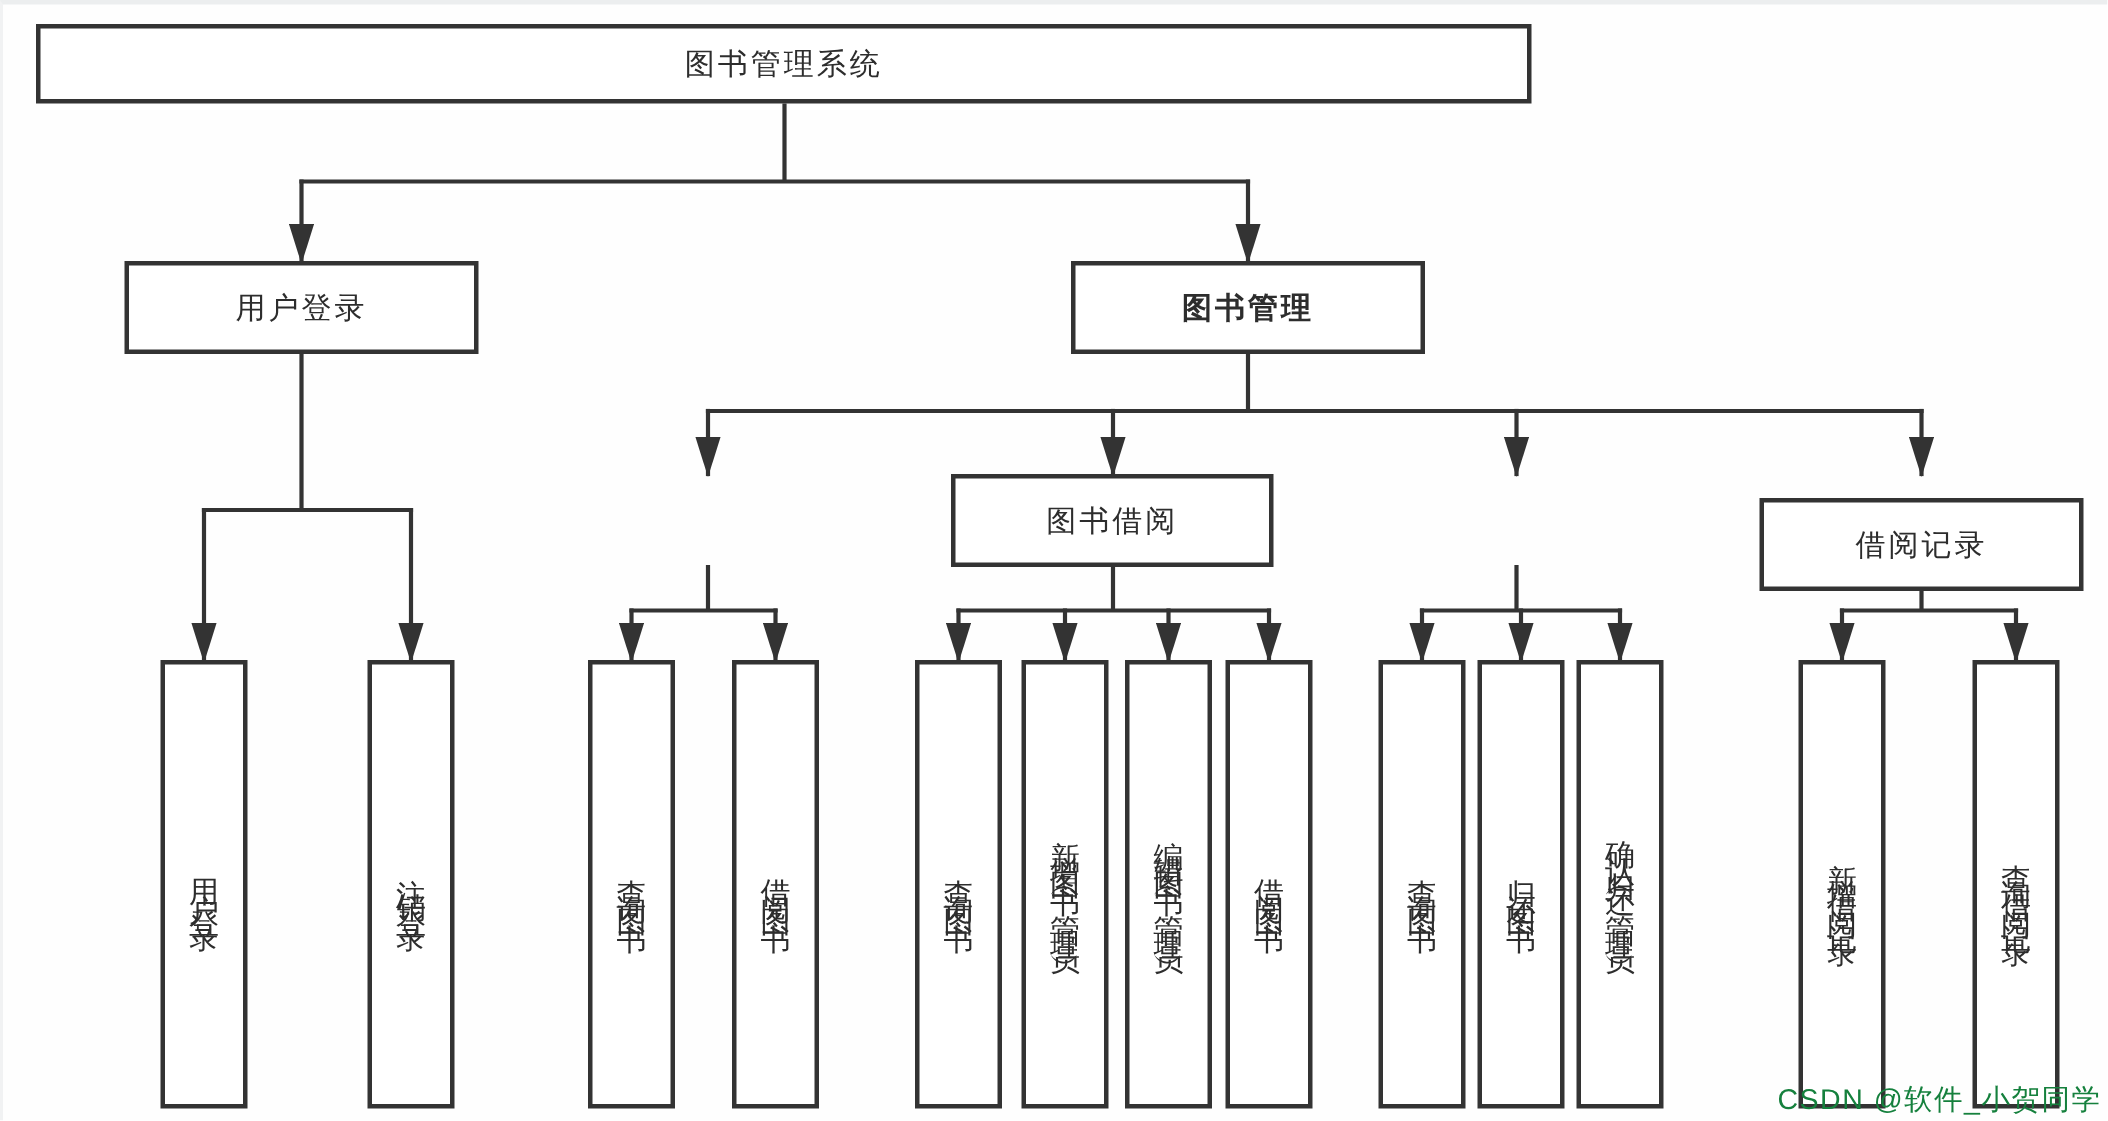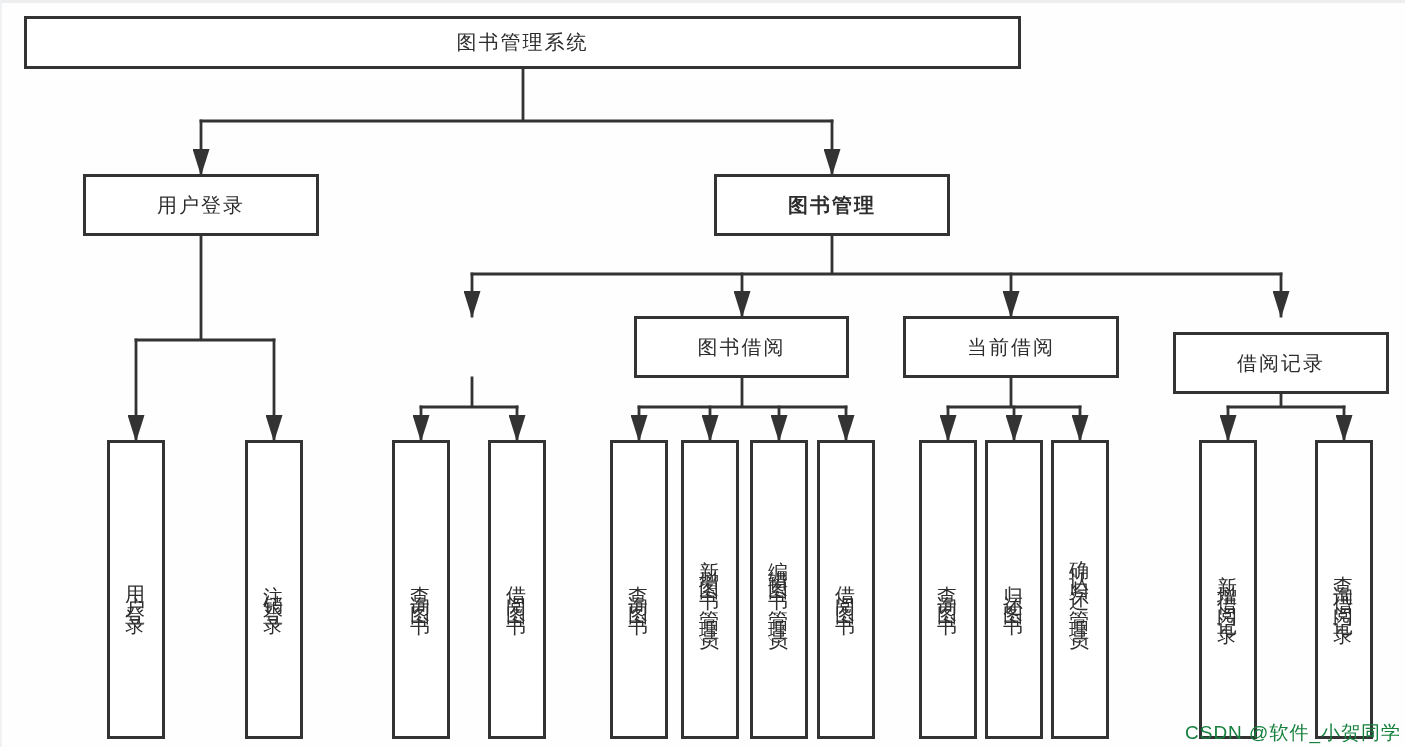--- a/index.html
+++ b/index.html
@@ -101,21 +101,20 @@
       <path d="M1342 404 V437" marker-end="url(#arrow)"></path>
     </g>
   </svg>
 
   <div class="node root" style="left:22px; top:13px; width:997px;">图书管理系统</div>
 
   <div class="node hbox" style="left:81px; top:171px; width:236px;">用户登录</div>
   <div class="node hbox" style="left:712px; top:171px; width:236px;font-weight:bold;">图书管理</div>
 
   <div class="node hbox" style="left:632px; top:313px; width:215px;">图书借阅</div>
-  <div class="node hbox" style="left:901px; top:313px; width:216px;">当前借阅</div>
   <div class="node hbox" style="left:1171px; top:313px; width:216px;margin-top:16px;">借阅记录</div>
 
   <div class="node vbox" style="left:105px;">用户登录</div>
   <div class="node vbox" style="left:243px;">注销登录</div>
 
   <div class="node vbox" style="left:390px;">查询图书</div>
   <div class="node vbox" style="left:486px;">借阅图书</div>
 
   <div class="node vbox" style="left:608px;">查询图书</div>
   <div class="node vbox" style="left:679px;">新增图书（管理员）</div>

